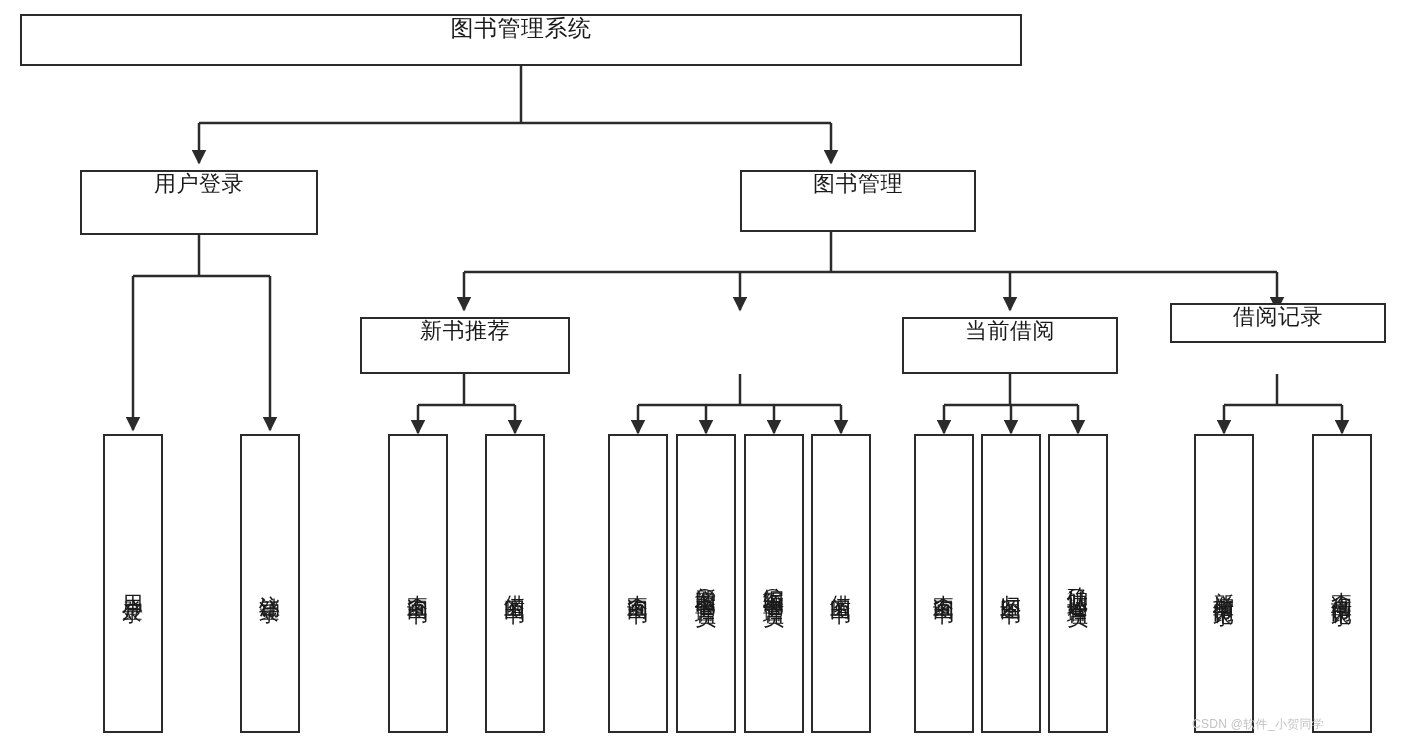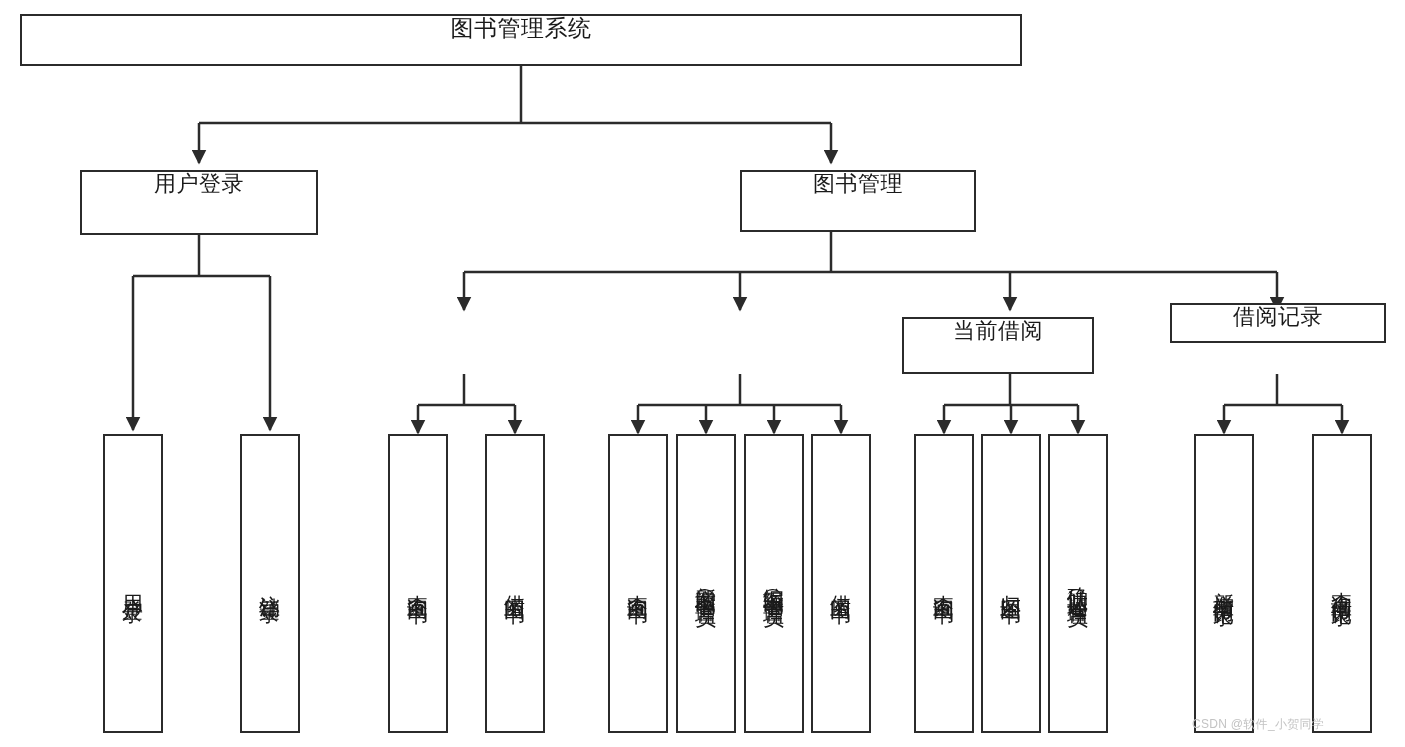--- a/index.html
+++ b/index.html
@@ -134,21 +134,24 @@
     <span class="label">图书管理系统</span>
   </div>
 
   <div class="node horiz" style="left:80px; top:170px; width:238px; height:65px;">
     <span class="label">用户登录</span>
   </div>
   <div class="node horiz" style="left:712px; top:170px; width:236px; height:62px;margin-left:28px;">
     <span class="label">图书管理</span>
   </div>
 
-  <div class="node horiz" style="left:902px; top:317px; width:192px; height:57px;">
+  <div class="node horiz" style="left:360px; top:317px; width:210px; height:57px;">
+    <span class="label">新书推荐</span>
+  </div>
+  <div class="node horiz" style="left:902px; top:317px; width:216px; height:57px;">
     <span class="label">当前借阅</span>
   </div>
   <div class="node horiz" style="left:1170px; top:303px; width:216px; height:40px;">
     <span class="label">借阅记录</span>
   </div>
 
   <div class="node vert" style="left:103px; top:434px; width:60px; height:299px;">
     <span class="label">用户登录</span>
   </div>
   <div class="node vert" style="left:240px; top:434px; width:60px; height:299px;">

